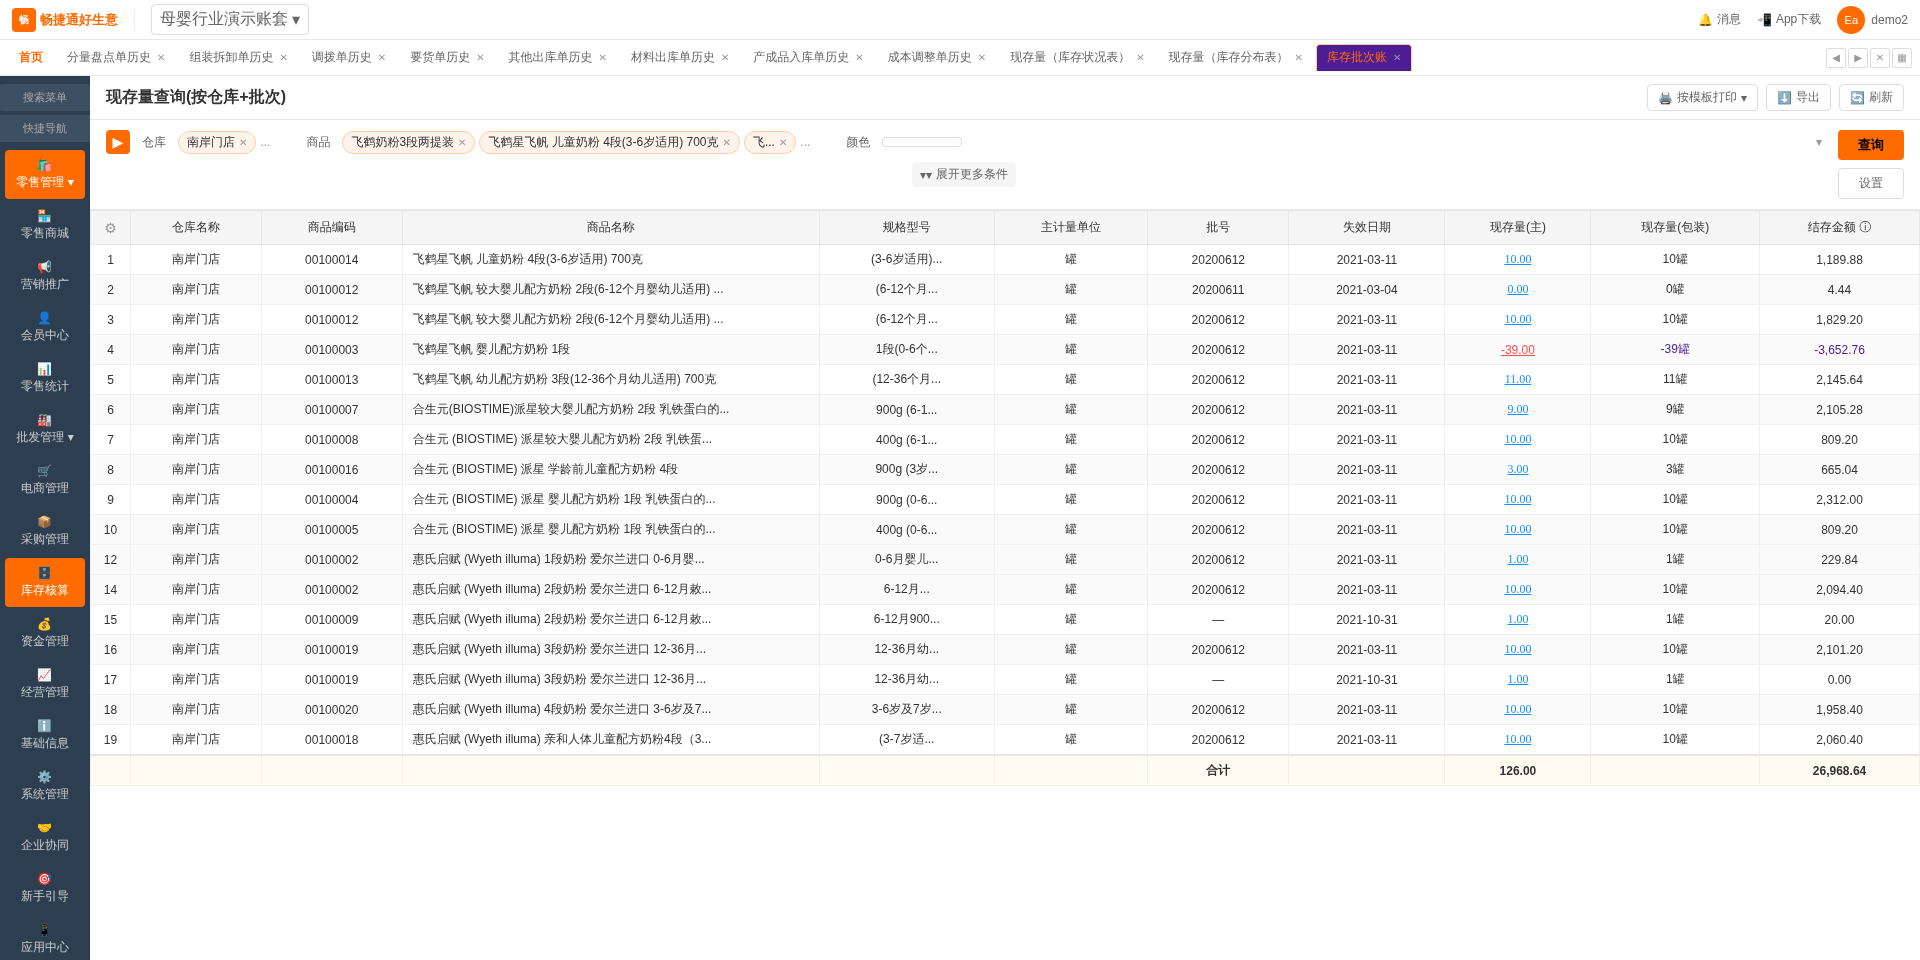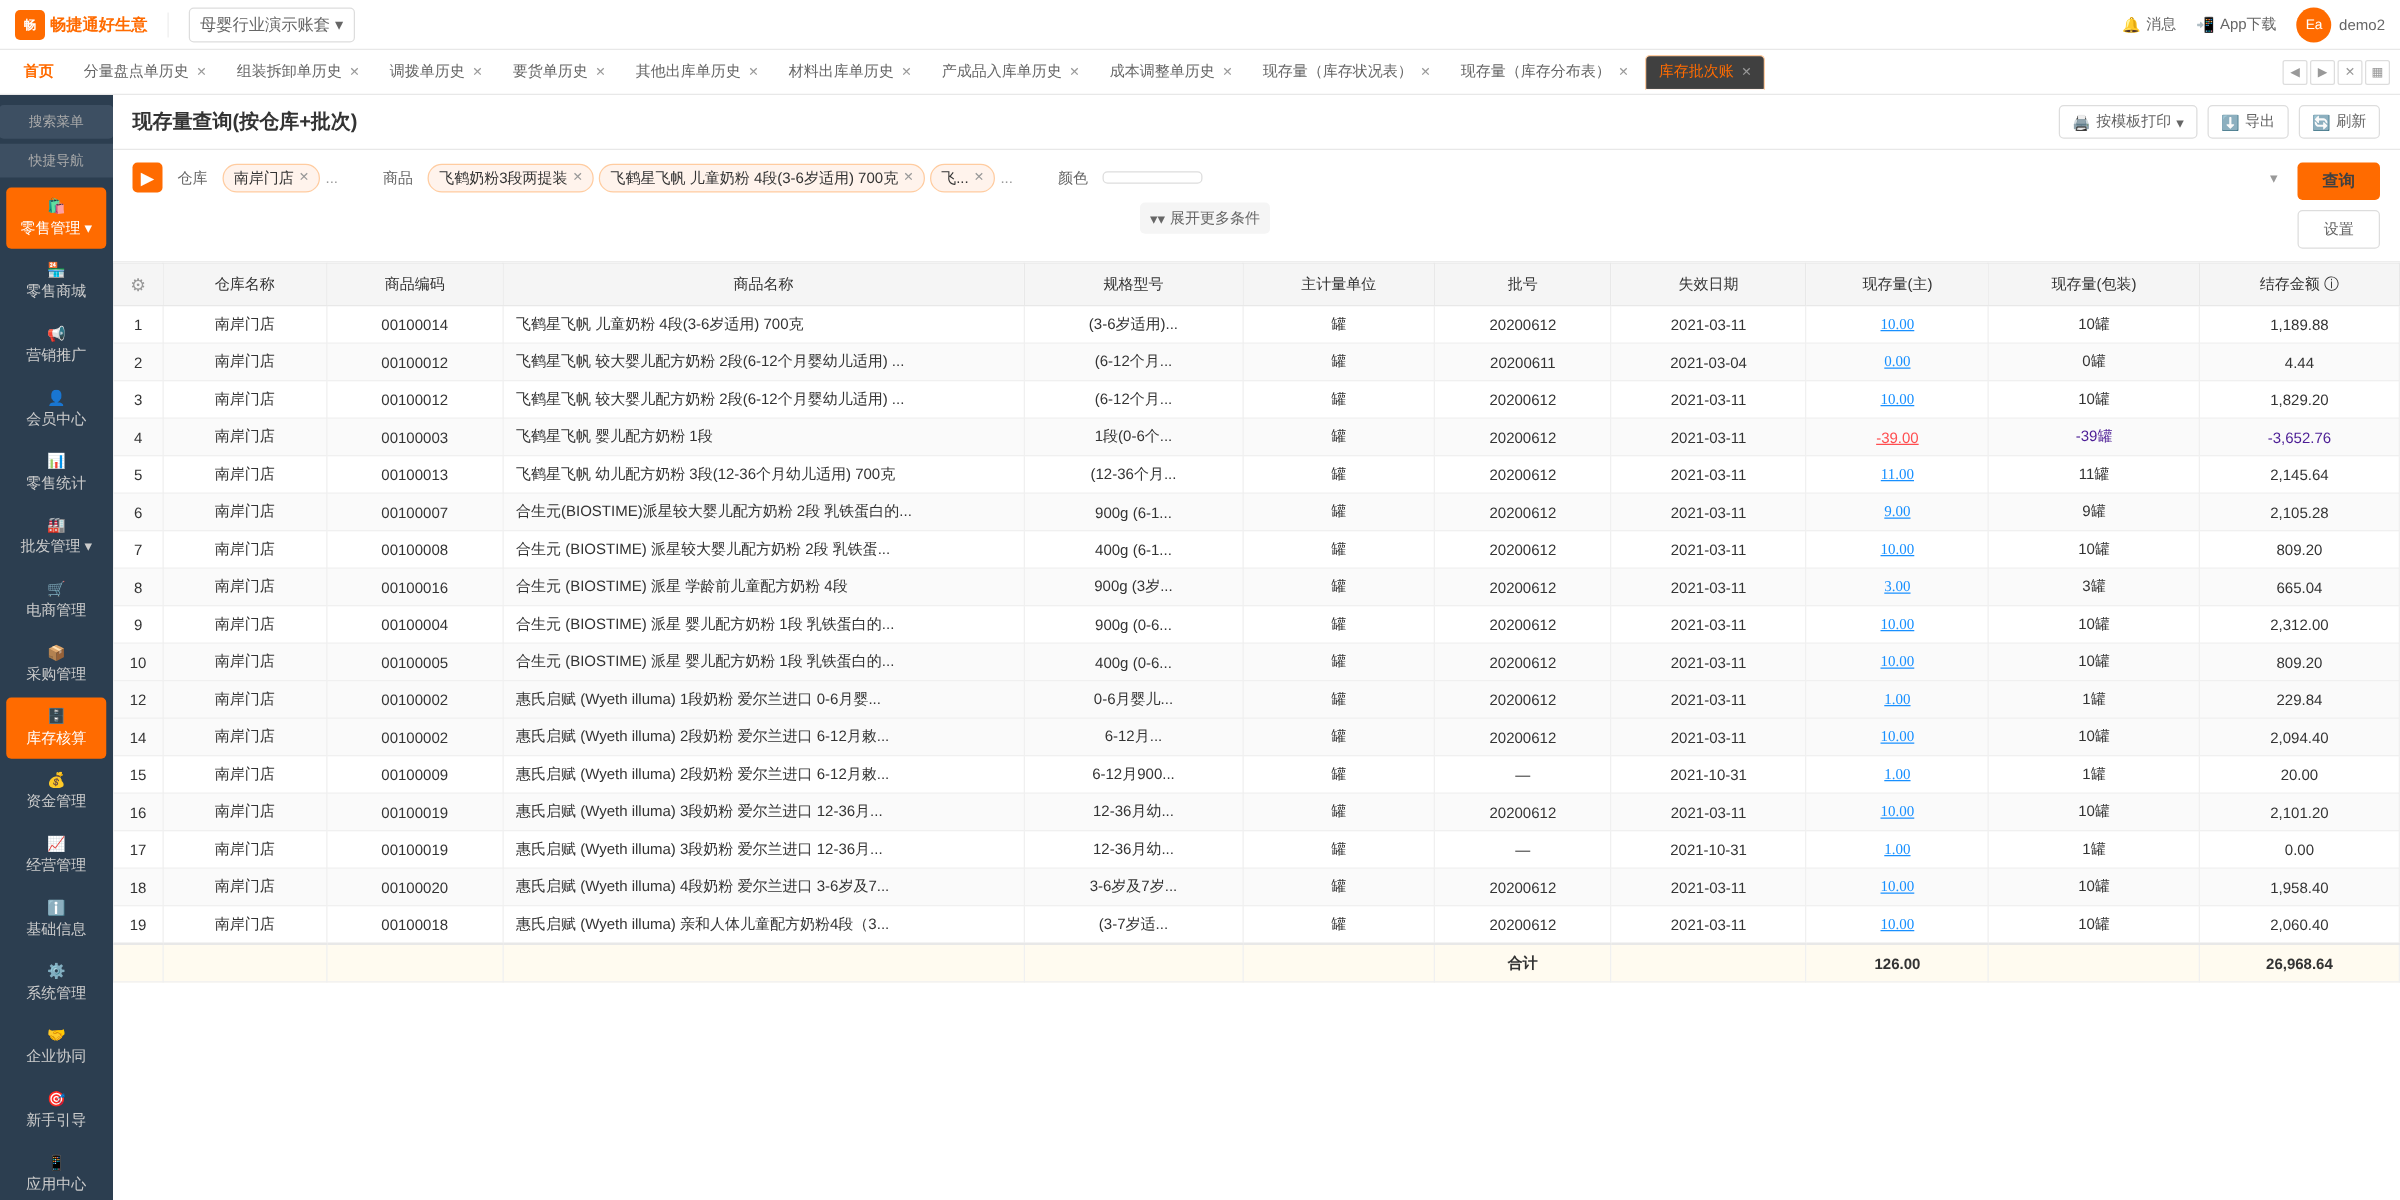--- a/index.html
+++ b/index.html
@@ -11,21 +11,21 @@
       background: #fff;
       display: flex;
       align-items: center;
       padding: 0 12px;
       border-bottom: 1px solid #e8e8e8;
       justify-content: space-between;
     }
     .top-bar-left { display: flex; align-items: center; gap: 8px; }
     .logo { color: #ff6b00; font-weight: bold; font-size: 13px; display: flex; align-items: center; gap: 4px; }
     .logo-icon { width: 24px; height: 24px; background: #ff6b00; border-radius: 4px; display: flex; align-items: center; justify-content: center; color: white; font-size: 10px; }
-    .store-selector { display: flex; align-items: center; gap: 4px; font-size: 13px; color: #666; cursor: pointer; padding: 4px 8px; border: 1px solid #ddd; border-radius: 4px; background: #fff; }
+    .store-selector { display: flex; align-items: center; gap: 4px; font-size: 16px; color: #666; cursor: pointer; padding: 4px 8px; border: 1px solid #ddd; border-radius: 4px; background: #fff; }
     .top-bar-right { display: flex; align-items: center; gap: 16px; font-size: 12px; color: #666; }
     .top-bar-right span { cursor: pointer; display: flex; align-items: center; gap: 4px; }
     .avatar { width: 28px; height: 28px; border-radius: 50%; background: #ff6b00; display: flex; align-items: center; justify-content: center; color: white; font-size: 11px; }
 
     
     .tab-bar {
       height: 36px;
       background: #fff;
       display: flex;
       align-items: center;
@@ -40,21 +40,21 @@
       display: flex;
       align-items: center;
       gap: 4px;
       font-size: 12px;
       color: #666;
       cursor: pointer;
       border-radius: 4px 4px 0 0;
       white-space: nowrap;
       border: 1px solid transparent;
     }
-    .tab-item.active { background: #404040; color: #ff6b00; border-color: #ffcca0; border-bottom-color: #fff3ec; }
+    .tab-item.active { background: #4c1d95; color: #ff6b00; border-color: #ffcca0; border-bottom-color: #fff3ec; }
     .tab-item.home { color: #ff6b00; font-weight: bold; }
     .tab-close { font-size: 10px; color: #999; margin-left: 2px; cursor: pointer; }
     .tab-nav-btns { display: flex; align-items: center; gap: 2px; margin-left: auto; }
     .tab-nav-btn { width: 20px; height: 20px; display: flex; align-items: center; justify-content: center; cursor: pointer; color: #999; font-size: 10px; border: 1px solid #ddd; border-radius: 2px; }
 
     
     .main-layout { display: flex; height: calc(100vh - 76px); }
 
     
     .sidebar {
@@ -112,21 +112,21 @@
     .filter-row { display: flex; align-items: center; gap: 12px; margin-bottom: 8px; }
     .filter-row:last-child { margin-bottom: 0; }
     .filter-expand-btn { width: 24px; height: 24px; background: #ff6b00; color: white; border-radius: 4px; display: flex; align-items: center; justify-content: center; cursor: pointer; font-size: 14px; flex-shrink: 0; }
     .filter-label { color: #666; font-size: 12px; white-space: nowrap; }
     .filter-tags { display: flex; align-items: center; gap: 4px; flex-wrap: wrap; }
     .filter-tag { display: flex; align-items: center; gap: 4px; padding: 2px 8px; background: #fff3ec; border: 1px solid #ffcca0; border-radius: 12px; font-size: 12px; color: #333; }
     .filter-tag .remove { cursor: pointer; color: #999; font-size: 10px; }
     .filter-dots { color: #999; cursor: pointer; }
     .filter-color-dropdown { border: 1px solid #ddd; border-radius: 4px; padding: 4px 8px; font-size: 12px; color: #ccc; min-width: 60px; }
     .filter-more { display: flex; align-items: center; gap: 4px; color: #666; font-size: 12px; cursor: pointer; padding: 4px 8px; background: #f5f5f5; border-radius: 4px; border: none; margin: 0 auto; }
-    .btn-search { background: #ff6b00; color: #404040; border: none; border-radius: 4px; padding: 6px 20px; font-size: 13px; cursor: pointer; font-weight: bold; }
+    .btn-search { background: #ff6b00; color: #000000; border: none; border-radius: 4px; padding: 6px 20px; font-size: 13px; cursor: pointer; font-weight: bold; }
     .btn-settings { background: #fff; color: #666; border: 1px solid #ddd; border-radius: 4px; padding: 6px 14px; font-size: 12px; cursor: pointer; margin-top: 4px; display: block; width: 100%; }
 
     
     .table-area { flex: 1; overflow: auto; padding: 0; background: #fff; margin: 0; }
     table { width: 100%; border-collapse: collapse; font-size: 12px; }
     thead th {
       background: #f5f5f5;
       border: 1px solid #e8e8e8;
       padding: 8px 10px;
       text-align: center;

